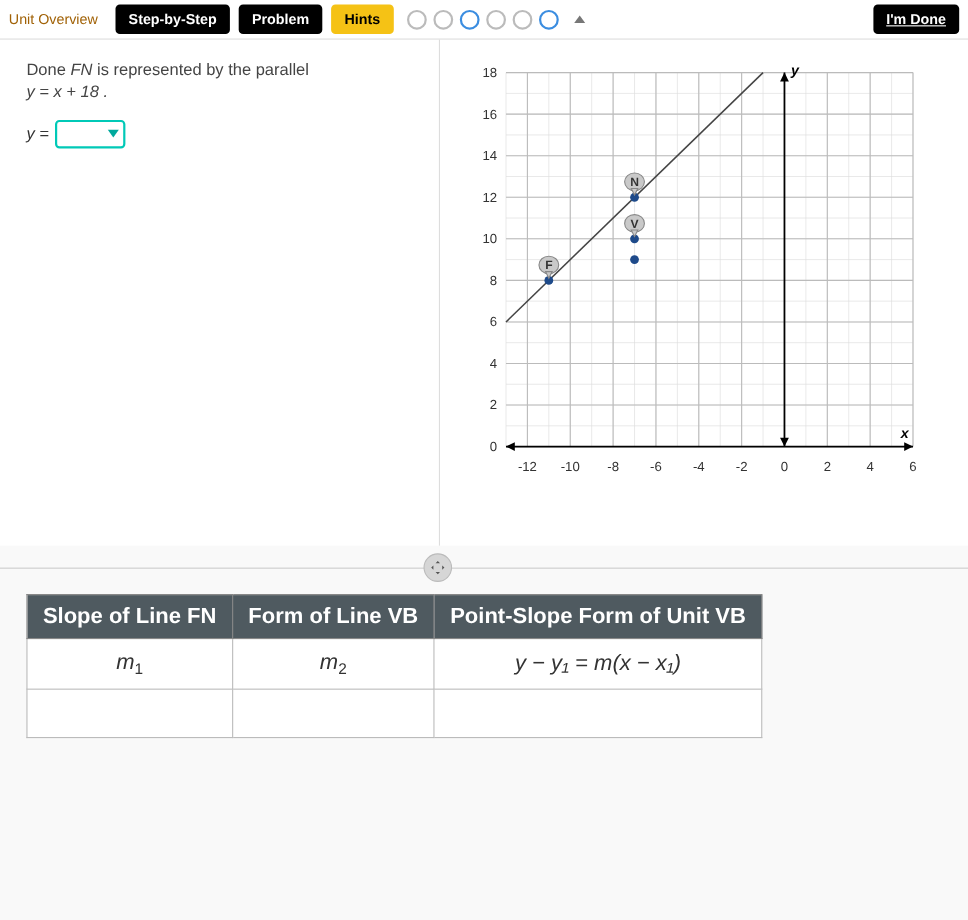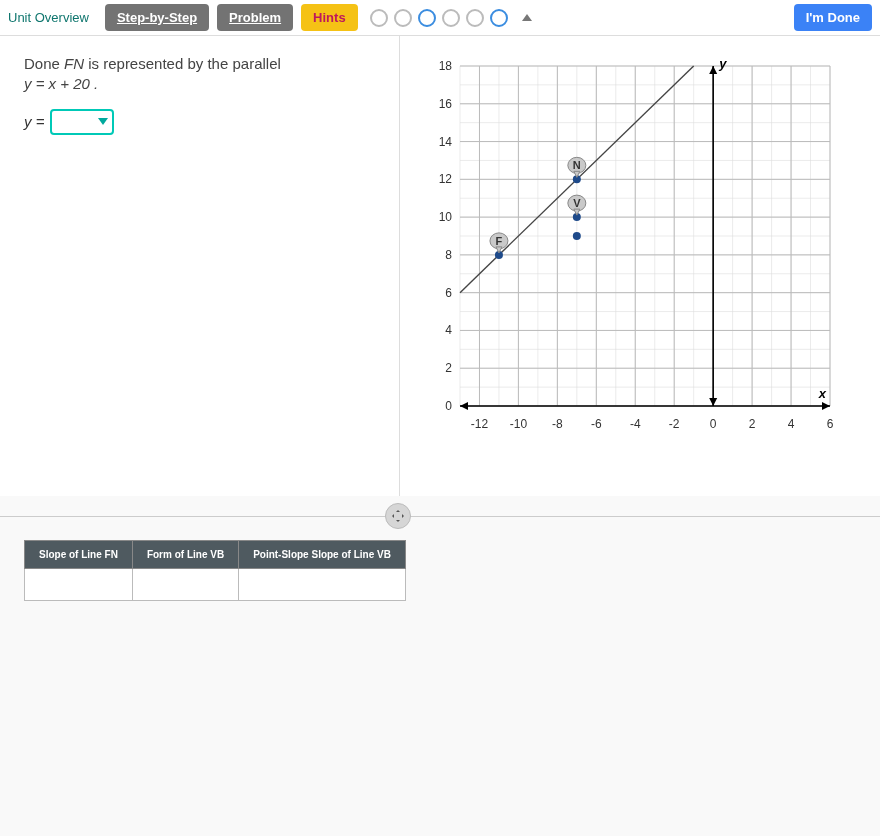--- a/index.html
+++ b/index.html
@@ -14,38 +14,38 @@
     overflow: hidden;
   }
   .toolbar {
     display: flex;
     align-items: center;
     gap: 8px;
     padding: 4px 8px;
     background: #fff;
   }
   .link-unit {
-    color: #0f766e;
+    color: #a16207;
     font-size: 13px;
     margin-right: 8px;
     cursor: pointer;
   }
   .btn {
     border: none;
     border-radius: 4px;
     padding: 6px 12px;
     font-weight: 600;
     font-size: 13px;
     color: #fff;
     cursor: pointer;
     white-space: nowrap;
   }
-  .btn-cyan { background: #737373; text-decoration: underline; }
-  .btn-yellow { background: #f5c215; color: #be185d; }
-  .btn-green { background: #3b82f6; }
+  .btn-cyan { background: #000000; }
+  .btn-yellow { background: #f5c215; color: #000000; }
+  .btn-green { background: #000000; text-decoration: underline; }
   .progress-circles { display: flex; gap: 6px; margin-left: 4px; }
   .circle {
     width: 18px; height: 18px;
     border-radius: 50%;
     border: 2px solid #bbb;
     background: #fff;
   }
   .circle.blue { border-color: #3b8de0; }
   .caret-up {
     margin: 0 6px;
@@ -99,21 +99,21 @@
     width: 26px; height: 26px;
     border-radius: 50%;
     background: #d6d6d6;
     border: 1px solid #bbb;
     display: flex; align-items: center; justify-content: center;
     color: #555; font-weight: bold;
   }
   .table-area { padding: 4px 20px 20px 24px; }
   table.work {
     border-collapse: collapse;
-    font-size: 10px;
+    font-size: 20px;
   }
   table.work th {
     background: #4f5a60;
     color: #fff;
     font-weight: 700;
     padding: 8px 14px;
     border: 1px solid #888;
     text-align: center;
   }
   table.work td {
@@ -144,21 +144,21 @@
   <div class="caret-up"></div>
   <div style="flex:1"></div>
   <button class="btn btn-green">I'm Done</button>
 </div>
 
 <div class="main">
   <div class="left">
     <div class="problem-text">
       <p>
         <span>Done </span><span class="ital">FN</span><span> is represented by the parallel</span><br>
-        <span class="ital">y = x + 20 .</span>
+        <span class="ital">y = x + 18 .</span>
       </p>
     </div>
     <div class="eq-input-row">
       <span class="eq-y">y =</span>
       <div class="dropdown-input">
         <div class="tri"></div>
       </div>
     </div>
   </div>
 
@@ -278,21 +278,32 @@
     </svg>
   </div>
 </div>
 
 <div class="table-area">
   <table class="work">
     <tbody>
         <tr>
       <th>Slope of Line FN</th>
       <th>Form of Line VB</th>
-      <th>Point-Slope Slope of Line VB</th>
+      <th>Point-Slope Form of Unit VB</th>
+    </tr>
+    <tr>
+      <td>
+        <span class="ital">m</span><span class="sub">1</span>
+      </td>
+      <td>
+        <span class="ital">m</span><span class="sub">2</span>
+      </td>
+      <td>
+        <span class="ital">y − y₁ = m(x − x₁)</span>
+      </td>
     </tr>
     <tr>
       <td>&nbsp;</td>
       <td>&nbsp;</td>
       <td>&nbsp;</td>
     </tr>
   </tbody>
     </table>
 </div>
 

